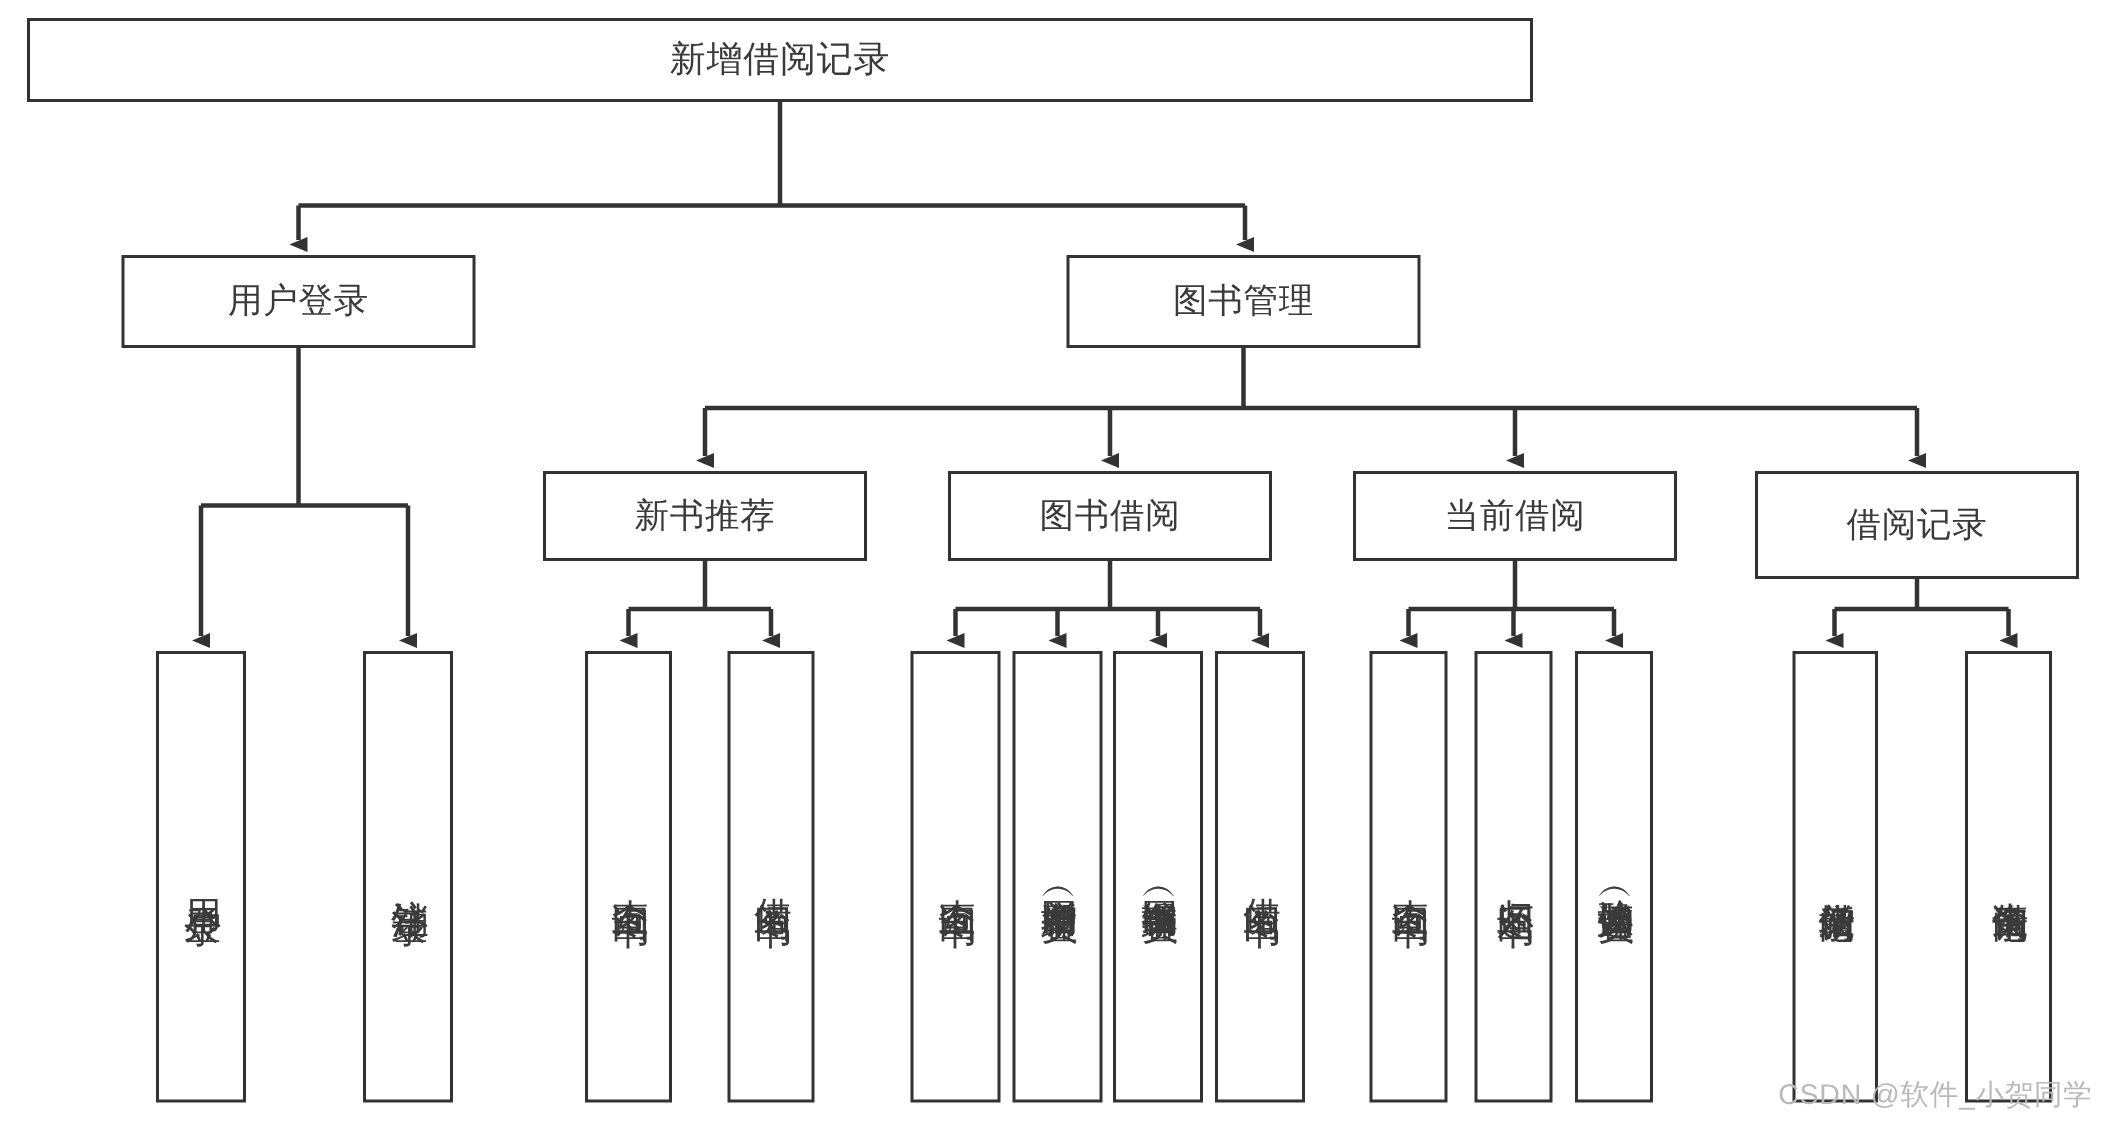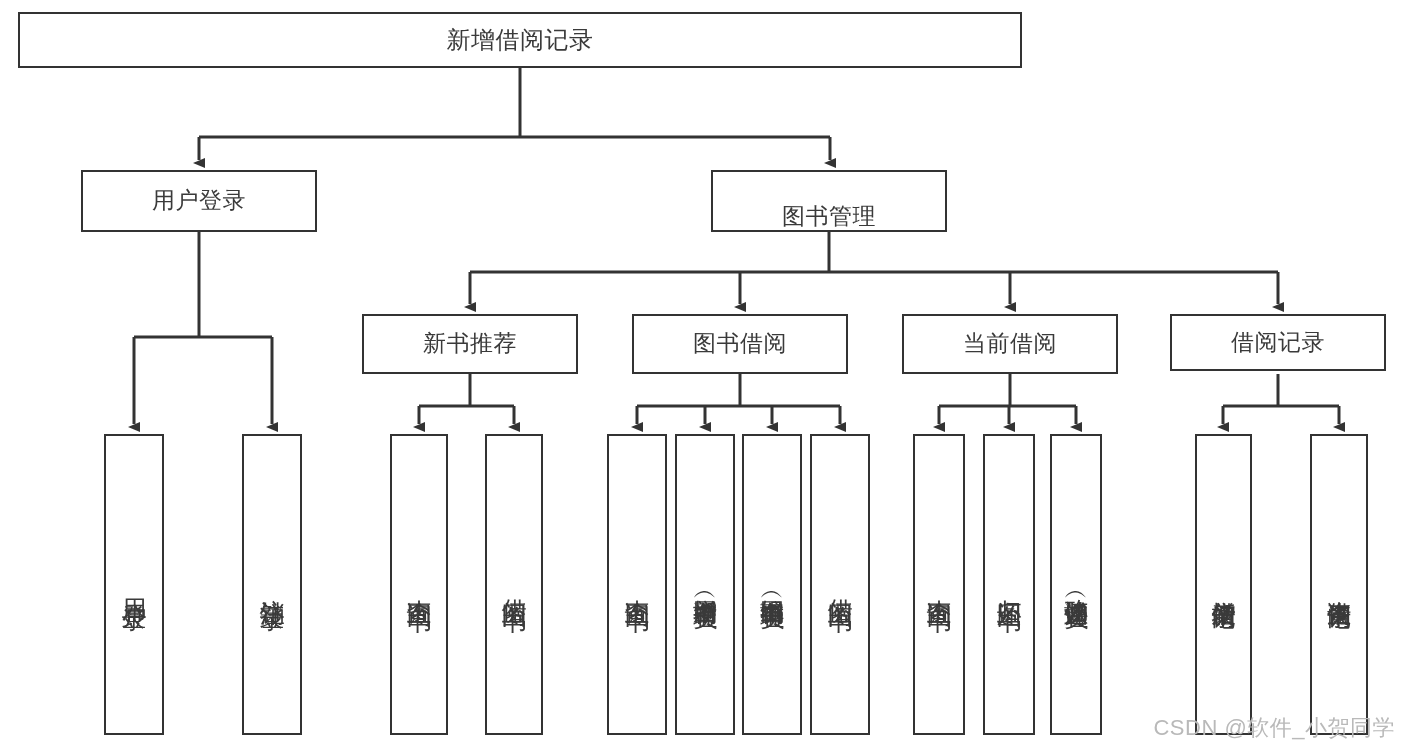--- a/index.html
+++ b/index.html
@@ -66,21 +66,21 @@
     max-height: 100%;
   }
   .node.v.tall .label {
     font-size: 24px;
     letter-spacing: 1px;
   }
   .watermark {
     position: absolute;
     right: 10px;
     bottom: 4px;
-    font-size: 22px;
+    font-size: 19px;
     color: #b9b9b9;
     letter-spacing: 0.5px;
     white-space: nowrap;
     user-select: none;
   }
 </style>
 </head>
 <body>
 
 <div id="canvas">
@@ -135,34 +135,34 @@
     </g>
   </svg>
 
   <div class="node h root" style="left:18px;top:12px;width:1004px;height:56px;">
     <span class="label">新增借阅记录</span>
   </div>
 
   <div class="node h" style="left:81px;top:170px;width:236px;height:62px;">
     <span class="label">用户登录</span>
   </div>
-  <div class="node h" style="left:711px;top:170px;width:236px;height:62px;align-items:flex-end;">
+  <div class="node h" style="left:711px;top:170px;width:236px;height:62px;">
     <span class="label">图书管理</span>
   </div>
 
   <div class="node h" style="left:362px;top:314px;width:216px;height:60px;align-items:center;">
     <span class="label">新书推荐</span>
   </div>
   <div class="node h" style="left:902px;top:314px;width:216px;height:60px;">
     <span class="label">当前借阅</span>
   </div>
   <div class="node h" style="left:632px;top:314px;width:216px;height:60px;">
     <span class="label">图书借阅</span>
   </div>
-  <div class="node h" style="left:1170px;top:314px;width:216px;height:57px;">
+  <div class="node h" style="left:1170px;top:314px;width:216px;height:72px;">
     <span class="label">借阅记录</span>
   </div>
 
   <div class="node v" style="left:104px;top:434px;width:60px;height:301px;">
     <span class="label">用户登录</span>
   </div>
   <div class="node v" style="left:242px;top:434px;width:60px;height:301px;">
     <span class="label">注销登录</span>
   </div>
 

